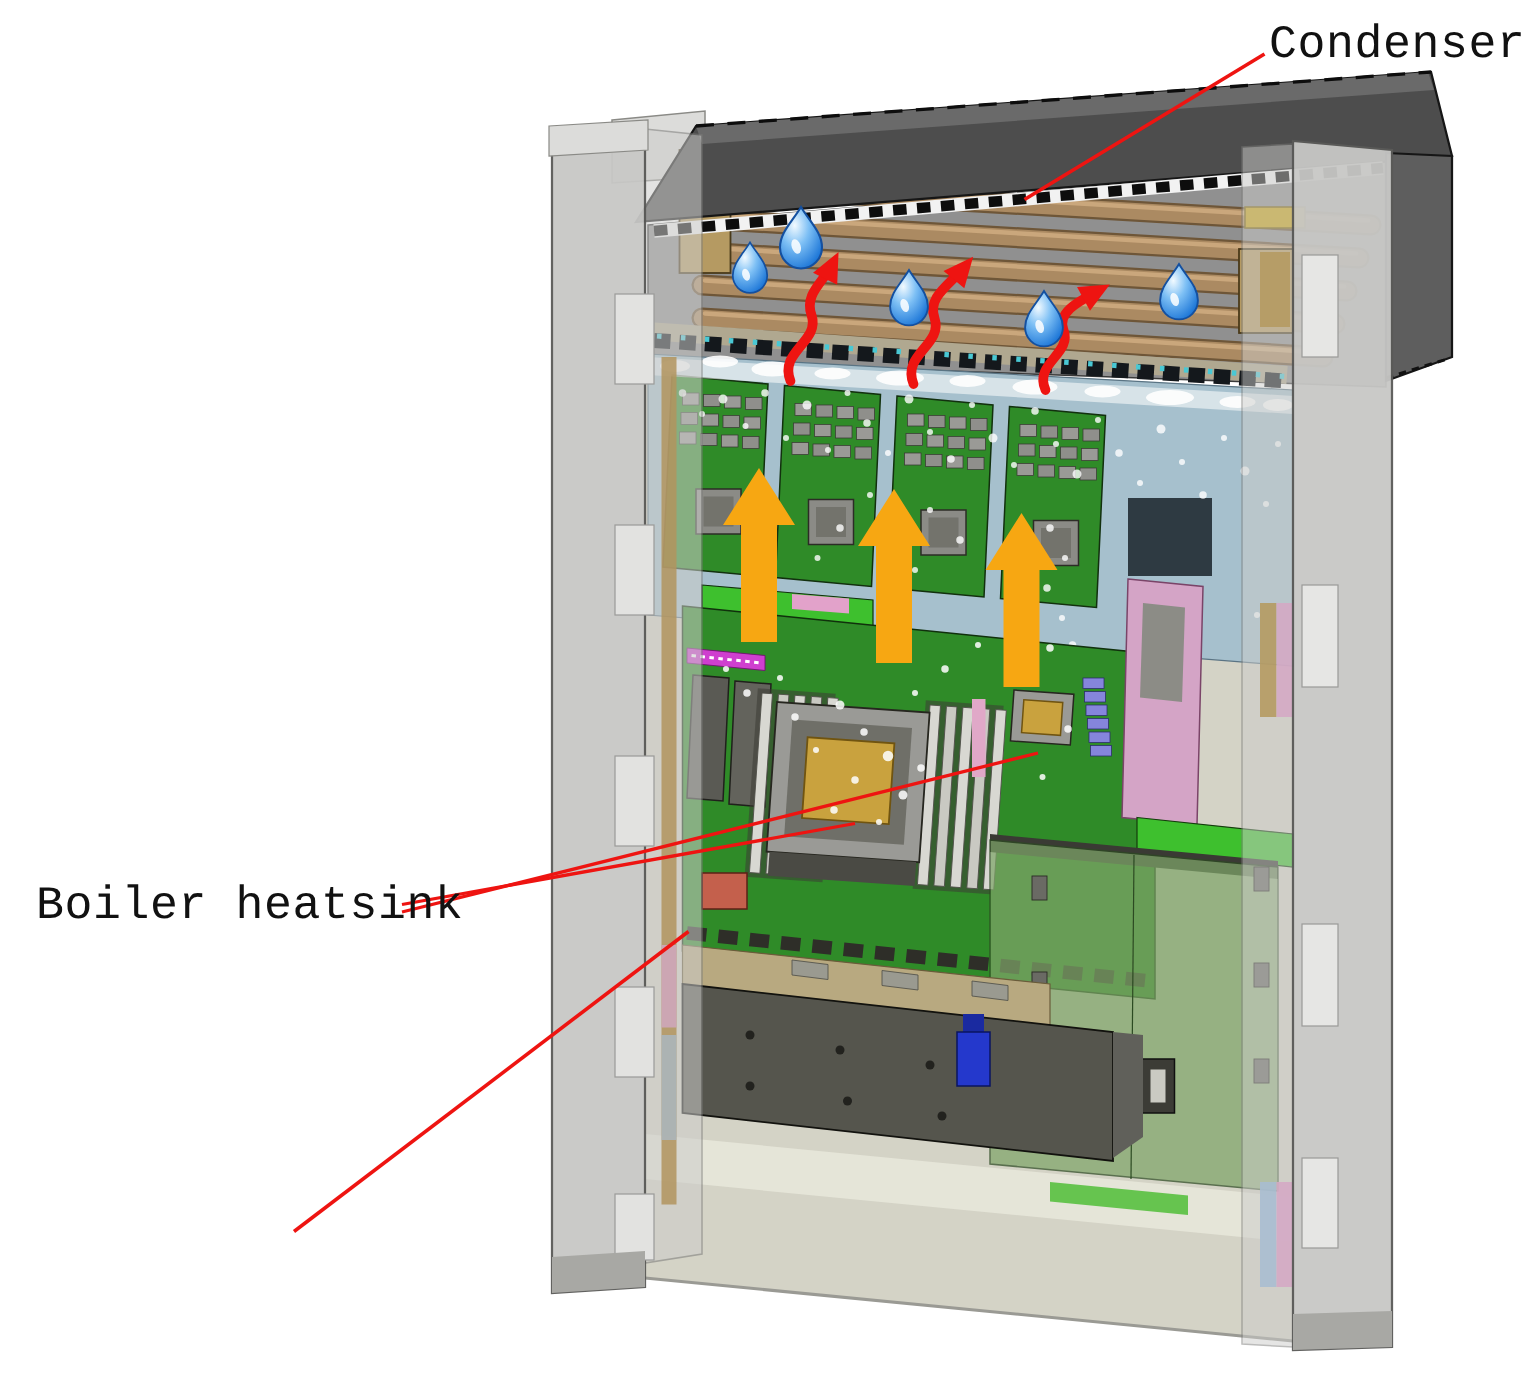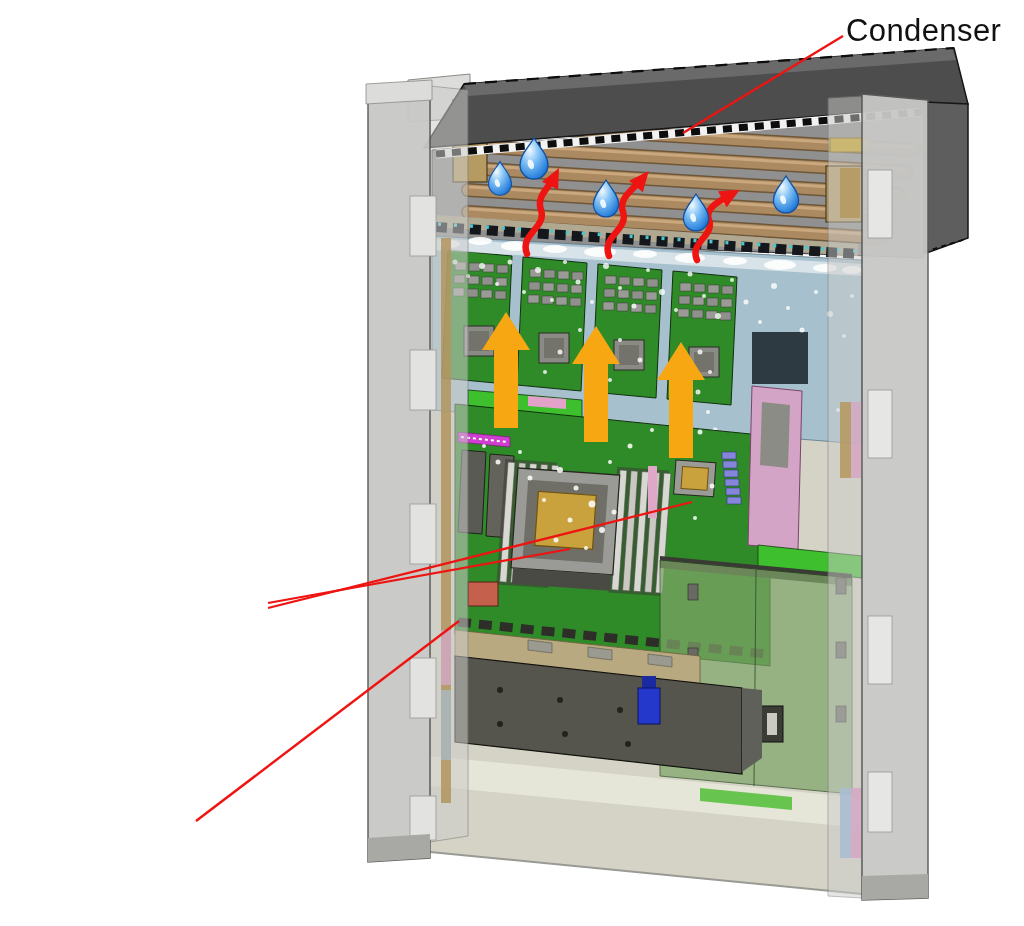--- a/index.html
+++ b/index.html
@@ -1,17 +1,17 @@
 <!DOCTYPE html>
 <html style="--background: #ffffff; --label-text: #111111; --annotation-red: #ee1411; --arrow-orange: #f7a712; --droplet-blue: #2f86e0; --liquid-blue: #a6c0cd; --pcb-green: #2f8b28; --bright-green: #3ec02e; --copper: #ab8a62; --brass: #b59a62; --gold: #c9a23e; --lid-gray: #4d4d4d; --frame-gray: #c8c8c6; --interior-beige: #d4d3c6;"><head>
 <meta charset="utf-8">
 <style>
   html,body{margin:0;padding:0;background:#fff;}
   .stage{position:relative;width:1024px;height:926px;background:var(--background,#fff);overflow:hidden;
-         font-family:Liberation Sans, sans-serif;}
+         font-family:Liberation Mono, monospace;}
   .stage svg{position:absolute;left:0;top:0;}
   .callout{position:absolute;color:var(--label-text,#111);font-size:31px;font-weight:500;
            letter-spacing:.4px;white-space:nowrap;user-select:none;}
   .callout.condenser{left:846px;top:13px;}
   .callout.boiler{left:24px;top:587px;}
   .callout.fluoro{left:102px;top:829px;}
 </style>
 </head>
 <body>
 
@@ -336,13 +336,14 @@
       <use href="#droplet" transform="translate(500,178) scale(0.82)"></use>
       <use href="#droplet" transform="translate(534,158) scale(1.0)"></use>
       <use href="#droplet" transform="translate(606,198) scale(0.9)"></use>
       <use href="#droplet" transform="translate(696,212) scale(0.9)"></use>
       <use href="#droplet" transform="translate(786,194) scale(0.9)"></use>
     </g>
   </g>
 </svg>
 
 <div class="callout condenser">Condenser</div>
+<div class="callout boiler">Boiler heatsink</div>
 </div>
 
 </body></html>

